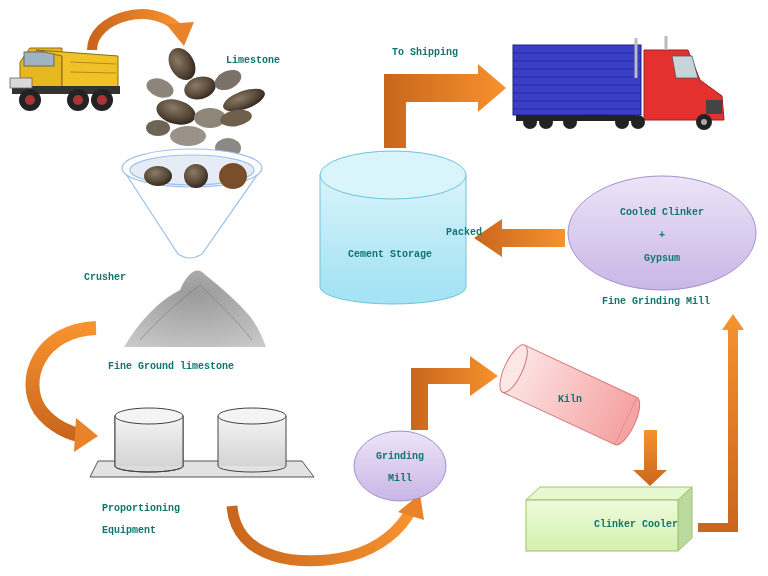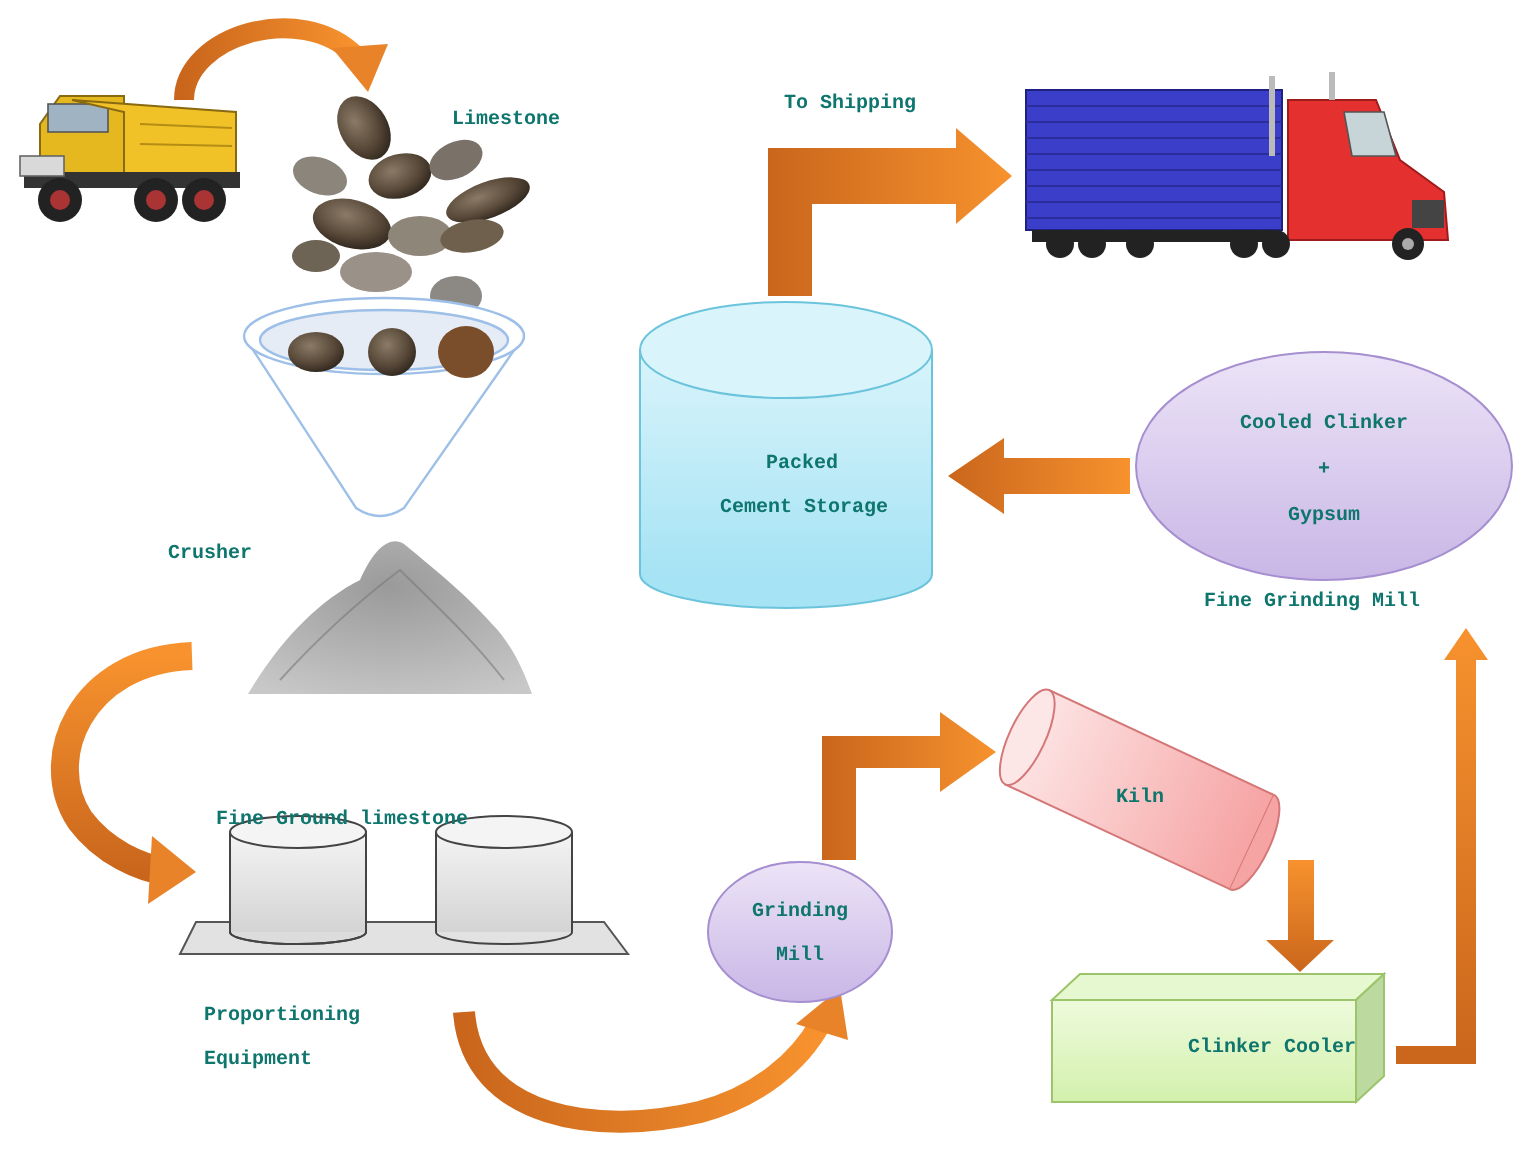--- a/index.html
+++ b/index.html
@@ -185,32 +185,32 @@
     <circle cx="570" cy="122" r="7" fill="#222"></circle>
       <circle cx="622" cy="122" r="7" fill="#222"></circle>
     <circle cx="638" cy="122" r="7" fill="#222"></circle>
       <circle cx="704" cy="122" r="8" fill="#222"></circle>
     <circle cx="704" cy="122" r="3" fill="#aaa"></circle>
   </g>
 </svg>
 
 <div class="lbl" style="left:226px;top:52px;">Limestone</div>
 <div class="lbl" style="left:84px;top:243px;margin-top:26px;">Crusher</div>
-<div class="lbl" style="left:108px;top:358px;margin-top:44px;">Fine Ground limestone</div>
+<div class="lbl" style="left:108px;top:358px;">Fine Ground limestone</div>
 <div class="lbl" style="left:102px;top:500px;text-align:right;">Proportioning</div>
 <div class="lbl" style="left:102px;top:522px;text-align:center;">Equipment</div>
 
 <div class="lbl ctr" style="left:360px;top:448px;width:80px;">Grinding</div>
 <div class="lbl ctr" style="left:360px;top:470px;width:80px;">Mill</div>
 
 <div class="lbl ctr" style="left:540px;top:391px;width:60px;">Kiln</div>
 <div class="lbl ctr" style="left:526px;top:516px;width:152px;text-align:right;">Clinker Cooler</div>
 
 <div class="lbl" style="left:602px;top:293px;">Fine Grinding Mill</div>
 
 <div class="lbl ctr" style="left:582px;top:204px;width:160px;">Cooled Clinker</div>
 <div class="lbl ctr" style="left:582px;top:227px;width:160px;">+</div>
 <div class="lbl ctr" style="left:582px;top:250px;width:160px;">Gypsum</div>
 
-<div class="lbl ctr" style="left:320px;top:224px;width:162px;">Packed</div>
-<div class="lbl ctr" style="left:332px;top:246px;width:140px;">Cement Storage</div>
+<div class="lbl ctr" style="left:320px;top:224px;width:162px;text-align:right;">Packed</div>
+<div class="lbl ctr" style="left:320px;top:246px;width:140px;">Cement Storage</div>
 
 <div class="lbl" style="left:392px;top:44px;">To Shipping</div>
 
 </body></html>

